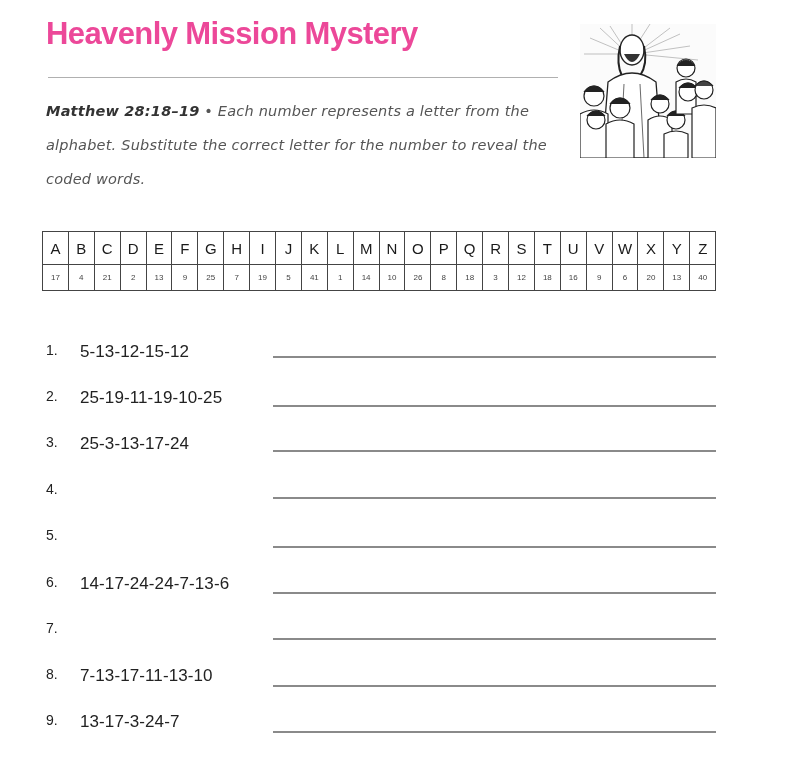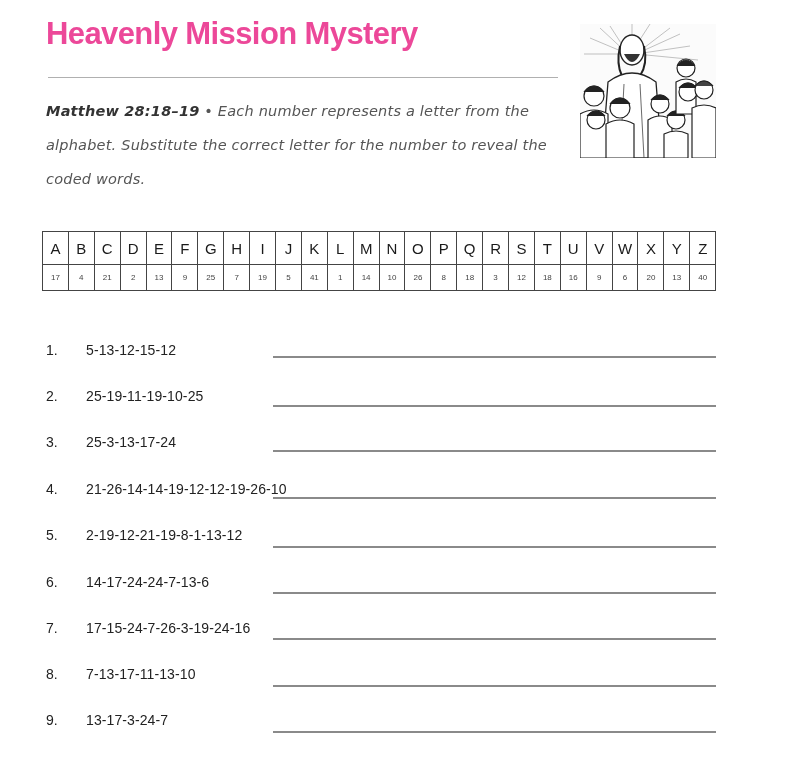--- a/index.html
+++ b/index.html
@@ -41,21 +41,21 @@
     .cipher .numbers td { height: 26px; font-size: 8px; color: #444; }
 
     .puzzles { position: absolute; left: 0; top: 0; width: 788px; height: 778px; }
     .puzzle {
       position: absolute; left: 46px; height: 30px; width: 680px;
     }
     .puzzle .num {
       position: absolute; left: 0; top: 0; font-size: 14px; color: #222;
     }
     .puzzle .code {
-      position: absolute; left: 40px; top: 0; font-size: 14px; color: #222;
+      position: absolute; left: 34px; top: 0; font-size: 17px; color: #222;
       letter-spacing: 0.1px; white-space: nowrap;
     }
     .puzzle .answer {
       position: absolute; left: 227px; width: 443px; height: 2px;
       background: #8a8a8a; border: none; outline: none;
     }
   </style>
 </head>
 <body>
 
@@ -187,36 +187,33 @@
     <span class="code">25-19-11-19-10-25</span>
     <div class="answer" style="top:17px"></div>
   </div>
   <div class="puzzle" style="top:434px">
     <span class="num">3.</span>
     <span class="code">25-3-13-17-24</span>
     <div class="answer" style="top:16px"></div>
   </div>
   <div class="puzzle" style="top:481px">
     <span class="num">4.</span>
-    <span class="code">21-26-14-14-19-12-12-19-26-10</span>
     <div class="answer" style="top:16px"></div>
   </div>
   <div class="puzzle" style="top:527px">
     <span class="num">5.</span>
-    <span class="code">2-19-12-21-19-8-1-13-12</span>
     <div class="answer" style="top:19px"></div>
   </div>
   <div class="puzzle" style="top:574px">
     <span class="num">6.</span>
     <span class="code">14-17-24-24-7-13-6</span>
     <div class="answer" style="top:18px"></div>
   </div>
   <div class="puzzle" style="top:620px">
     <span class="num">7.</span>
-    <span class="code">17-15-24-7-26-3-19-24-16</span>
     <div class="answer" style="top:18px"></div>
   </div>
   <div class="puzzle" style="top:666px">
     <span class="num">8.</span>
     <span class="code">7-13-17-11-13-10</span>
     <div class="answer" style="top:19px"></div>
   </div>
   <div class="puzzle" style="top:712px">
     <span class="num">9.</span>
     <span class="code">13-17-3-24-7</span>

